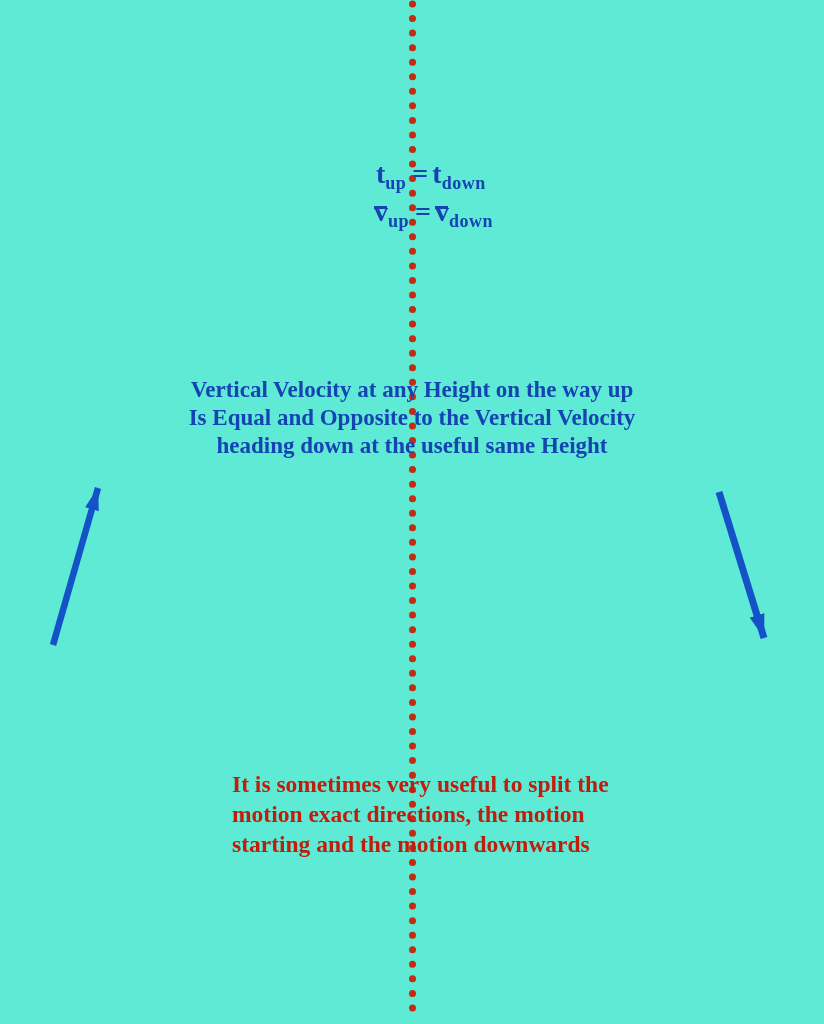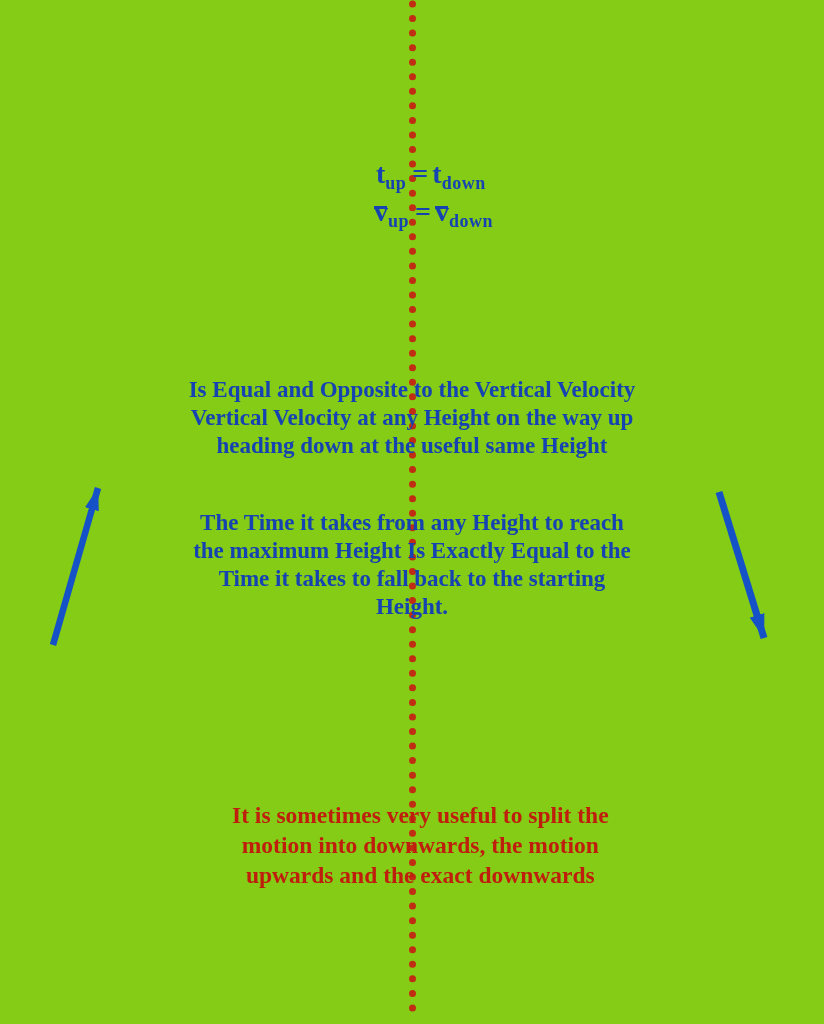--- a/index.html
+++ b/index.html
@@ -5,21 +5,21 @@
   html,body{
     margin:0;
     padding:0;
     background:#ffffff;
     font-family:"Liberation Serif","DejaVu Serif",serif;
   }
   .canvas{
     position:relative;
     width:824px;
     height:1024px;
-    background:#84cc16;
+    background:#5eead4;
     overflow:hidden;
   }
   .gfx{
     position:absolute;
     left:0; top:0;
     width:824px; height:1024px;
     z-index:0;
   }
   
   .eq{
@@ -66,21 +66,21 @@
     text-align:center;
   }
   .note-red{
     color:#c01e0c;
     font-size:23.5px;
     line-height:30px;
     text-align:left;
   }
   #velocity-note{ left:97px; top:376px; width:630px; }
   #time-note{ left:97px; top:509px; width:630px; }
-  #split-note{ left:232px; top:800px;text-align:center; }
+  #split-note{ left:232px; top:769px; }
   #time-eq{ left:376px; top:160px; }
   #velocity-eq{ left:374px; top:198px; }
 </style>
 </head>
 <body>
 
 <div class="canvas">
 
   <svg class="gfx" viewBox="0 0 824 1024" xmlns="http://www.w3.org/2000/svg">
     <defs>
@@ -98,31 +98,25 @@
 
   <div class="eq" id="time-eq">
     <span class="base">t</span><span class="sub">up</span><span class="eqs">=</span><span class="base">t</span><span class="sub">down</span>
   </div>
 
   <div class="eq" id="velocity-eq">
     <span class="base overbar">v</span><span class="sub">up</span><span class="eqs">=</span><span class="base overbar">v</span><span class="sub">down</span>
   </div>
 
   <div class="note note-blue" id="velocity-note">
+    <div class="line">Vertical Velocity at any Height on the way up</div>
     <div class="line">Is Equal and Opposite to the Vertical Velocity</div>
-    <div class="line">Vertical Velocity at any Height on the way up</div>
     <div class="line">heading down at the useful same Height</div>
   </div>
 
-  <div class="note note-blue" id="time-note">
-    <div class="line">The Time it takes from any Height to reach</div>
-    <div class="line">the maximum Height Is Exactly Equal to the</div>
-    <div class="line">Time it takes to fall back to the starting</div>
-    <div class="line">Height.</div>
-  </div>
 
   <div class="note note-red" id="split-note">
     <div class="line">It is sometimes very useful to split the</div>
-    <div class="line">motion into downwards, the motion</div>
-    <div class="line">upwards and the exact downwards</div>
+    <div class="line">motion exact directions, the motion</div>
+    <div class="line">starting and the motion downwards</div>
   </div>
 
 </div>
 
 </body></html>

